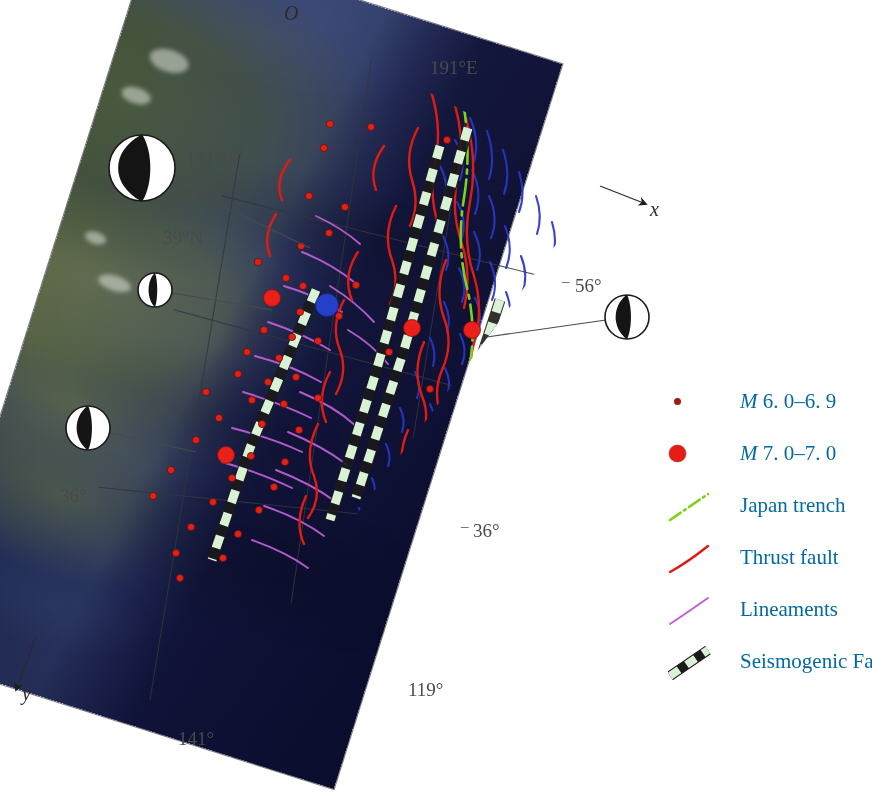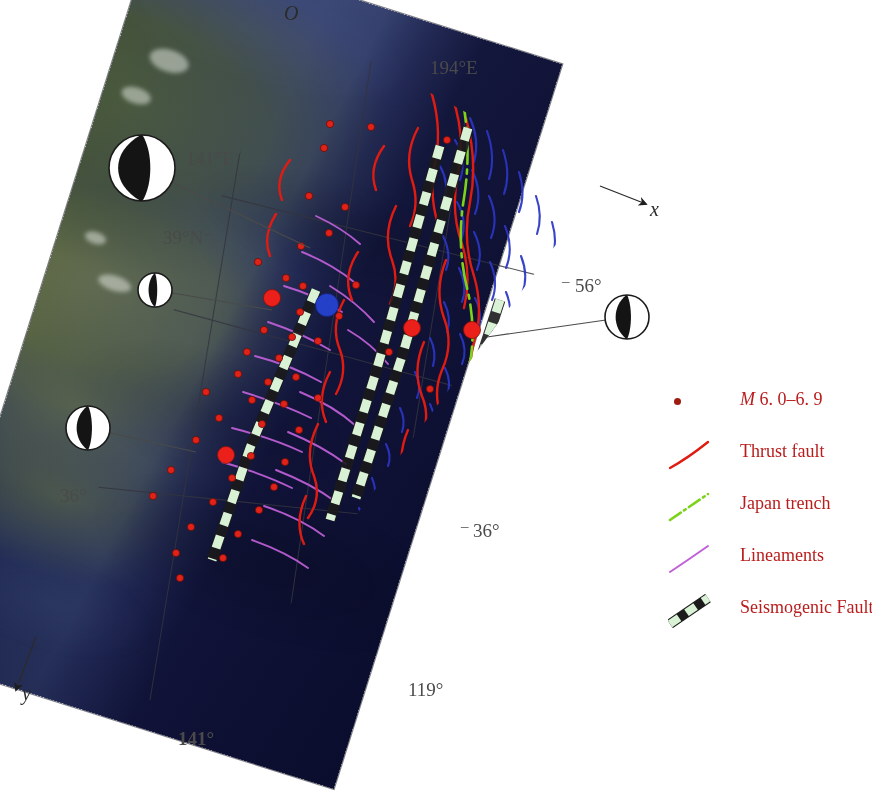--- a/index.html
+++ b/index.html
@@ -51,21 +51,21 @@
 
   
   .lab{position:absolute;font-size:19px;color:#4a4a4a;white-space:nowrap;
        font-family:"Liberation Serif", serif;}
   .lab.it{font-style:italic;font-size:20px;color:#2b2b2b;}
 
   
   #legend{position:absolute;left:668px;top:386px;width:200px;}
   .lg-row{position:relative;height:52px;}
   .lg-sym{position:absolute;left:0;top:0;width:56px;height:34px;}
-  .lg-txt{position:absolute;left:72px;top:3px;font-size:18px;color:#b91c1c;
+  .lg-txt{position:absolute;left:72px;top:3px;font-size:21px;color:#0369a1;
           white-space:nowrap;font-family:"Liberation Serif", serif;}
   .lg-txt .mi{font-style:italic;}
   .dot{position:absolute;border-radius:50%;}
 </style>
 </head>
 <body>
 
 <div id="figure">
 
   <div class="map-wrap">
@@ -309,58 +309,64 @@
         </g>
       </g>
   </svg>
 
   <div class="lab it" style="left:284px;top:2px;">O</div>
   <div class="lab it" style="left:650px;top:198px;">x</div>
   <div class="lab it" style="left:22px;top:682px;">y</div>
 
   <div class="lab" style="left:186px;top:148px;">141°E</div>
   <div class="lab" style="left:163px;top:227px;">39°N</div>
-  <div class="lab" style="left:430px;top:57px;">194°E</div>
+  <div class="lab" style="left:430px;top:57px;">191°E</div>
   <div class="lab" style="left:575px;top:275px;">56°</div>
   <div class="lab" style="left:60px;top:485px;">36°</div>
   <div class="lab" style="left:473px;top:520px;">36°</div>
   <div class="lab" style="left:408px;top:679px;">119°</div>
-  <div class="lab" style="left:178px;top:728px;font-weight:bold;">141°</div>
+  <div class="lab" style="left:178px;top:728px;">141°</div>
 
   <div class="lab" style="left:205px;top:225px;font-size:15px;">–</div>
   <div class="lab" style="left:562px;top:273px;font-size:15px;">–</div>
   <div class="lab" style="left:461px;top:518px;font-size:15px;">–</div>
 
   <div id="legend">
 
     <div class="lg-row">
       <div class="lg-sym">
         <span class="dot" id="sym-m60" style="left: 6px; top: 12px; width: 7px; height: 7px; background: rgb(158, 27, 16);"></span>
       </div>
       <div class="lg-txt"><span class="mi">M</span><span> 6. 0–6. 9</span></div>
     </div>
 
-
+    <div class="lg-row">
+      <div class="lg-sym">
+        <span class="dot" id="sym-m70" style="left: 1px; top: 7px; width: 17px; height: 17px; background: rgb(232, 28, 22); box-shadow: rgba(0, 0, 0, 0.35) 0px 0px 0px 0.6px;"></span>
+      </div>
+      <div class="lg-txt"><span class="mi">M</span><span> 7. 0–7. 0</span></div>
+    </div>
+
+
+    <div class="lg-row">
+      <div class="lg-sym">
+        <svg width="56" height="34" viewBox="0 0 56 34">
+          <path d="M2,30 L40,4" stroke="#7dd21a" stroke-width="2.6" fill="none" stroke-dasharray="13 4 2 4" stroke-linecap="round"></path>
+        </svg>
+      </div>
+      <div class="lg-txt">Japan trench</div>
+    </div>
 
     <div class="lg-row">
       <div class="lg-sym">
         <svg width="56" height="34" viewBox="0 0 56 34">
           <path d="M2,30 Q20,20 40,4" stroke="#e01b12" stroke-width="2.4" fill="none" stroke-linecap="round"></path>
         </svg>
       </div>
       <div class="lg-txt">Thrust fault</div>
-    </div>
-
-    <div class="lg-row">
-      <div class="lg-sym">
-        <svg width="56" height="34" viewBox="0 0 56 34">
-          <path d="M2,30 L40,4" stroke="#7dd21a" stroke-width="2.6" fill="none" stroke-dasharray="13 4 2 4" stroke-linecap="round"></path>
-        </svg>
-      </div>
-      <div class="lg-txt">Japan trench</div>
     </div>
 
 
     <div class="lg-row">
       <div class="lg-sym">
         <svg width="56" height="34" viewBox="0 0 56 34">
           <path d="M2,30 Q20,18 40,4" stroke="#c060d8" stroke-width="2.0" fill="none" stroke-linecap="round"></path>
         </svg>
       </div>
       <div class="lg-txt">Lineaments</div>

